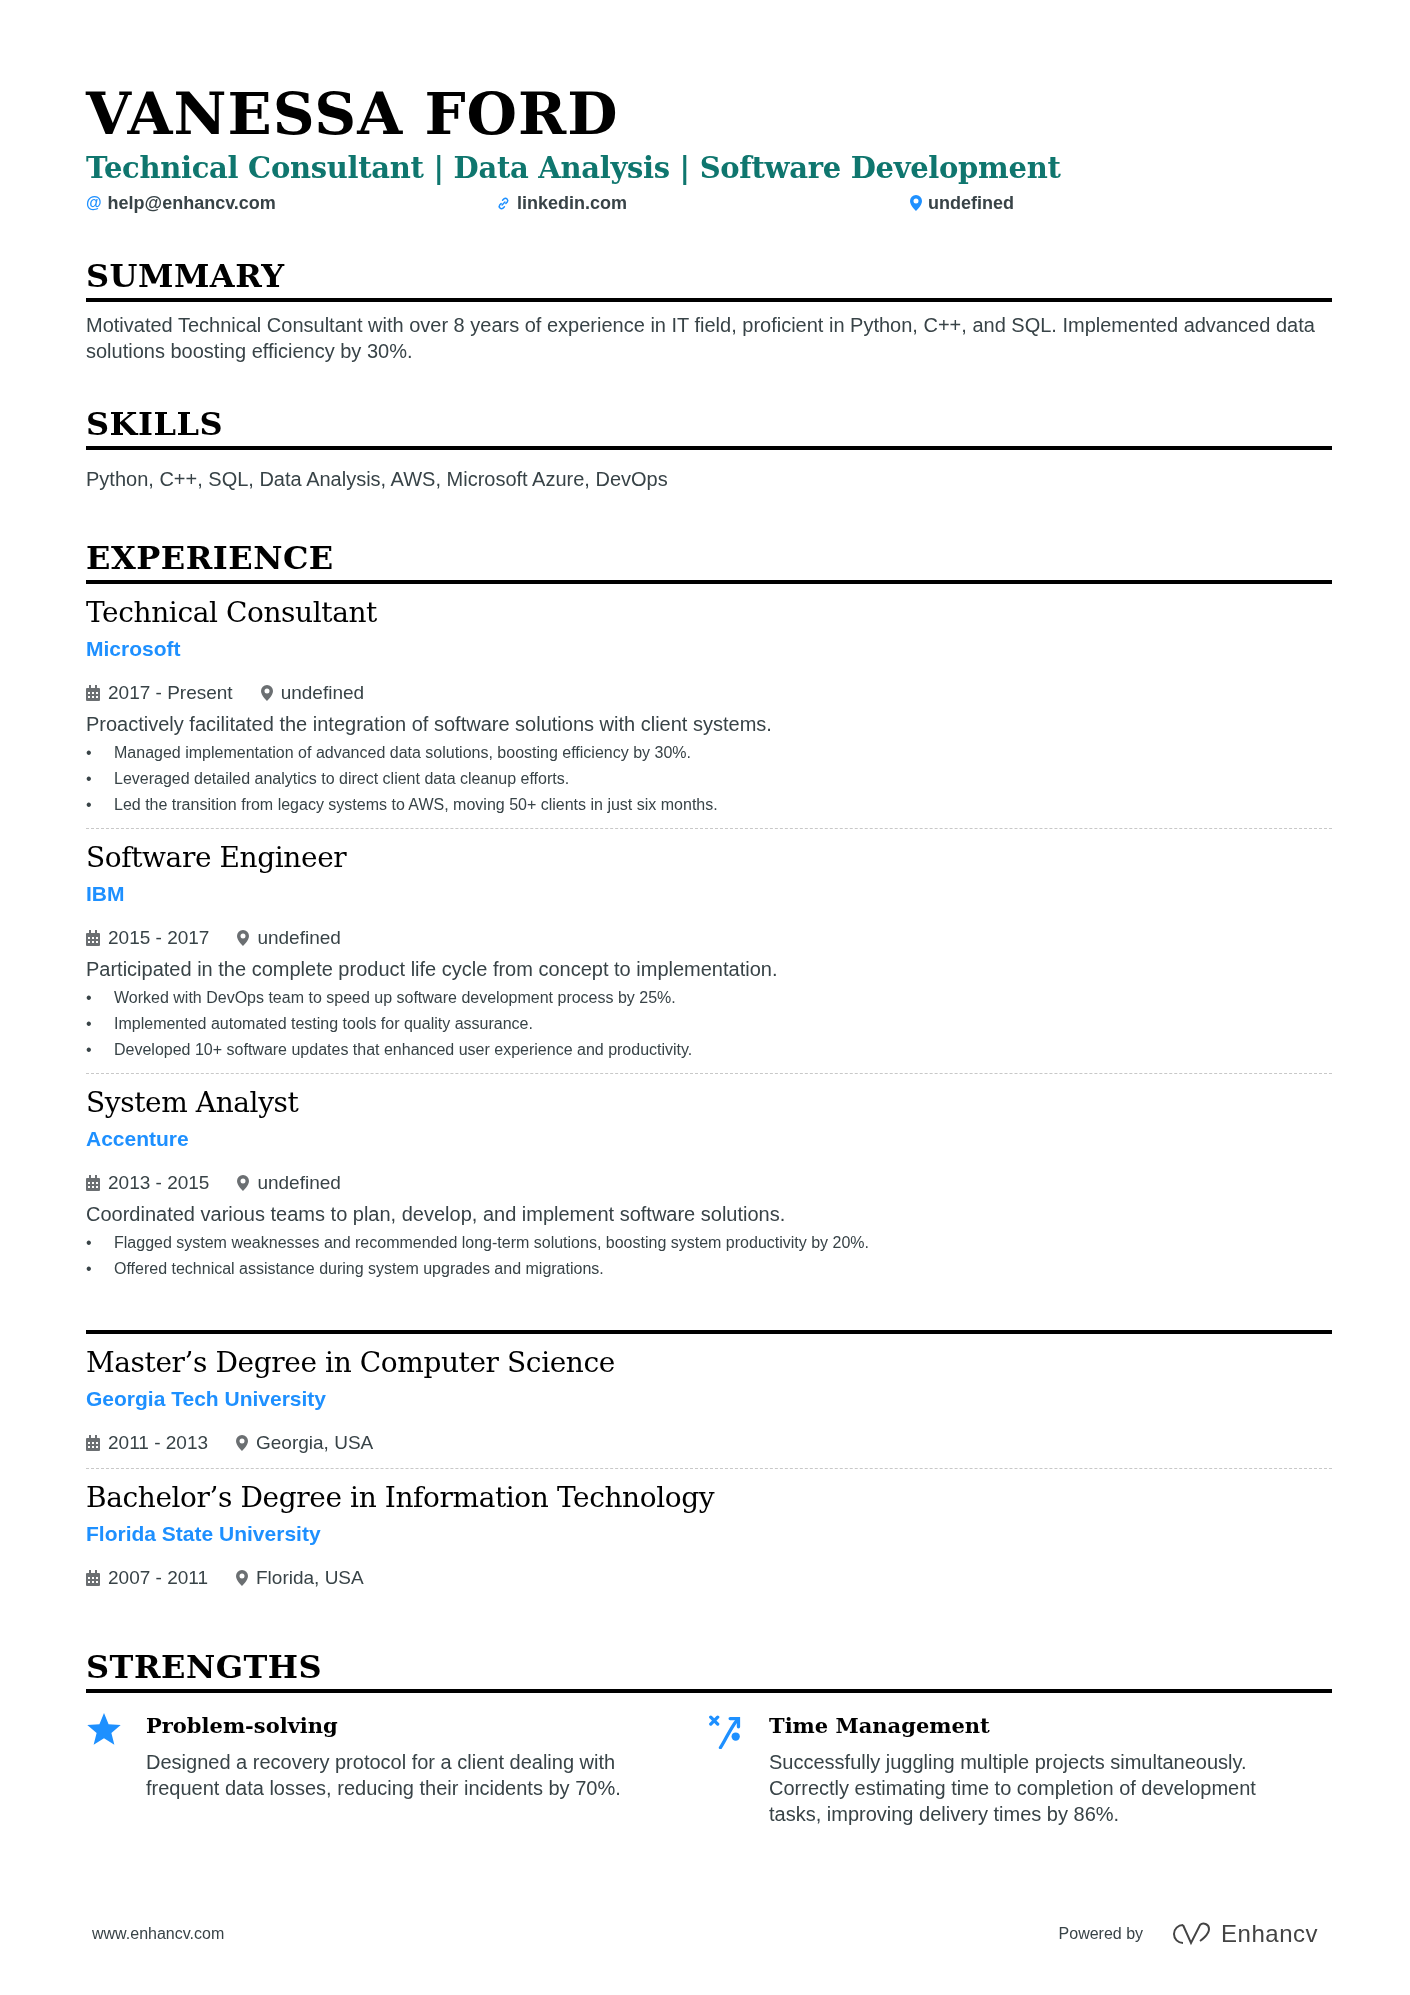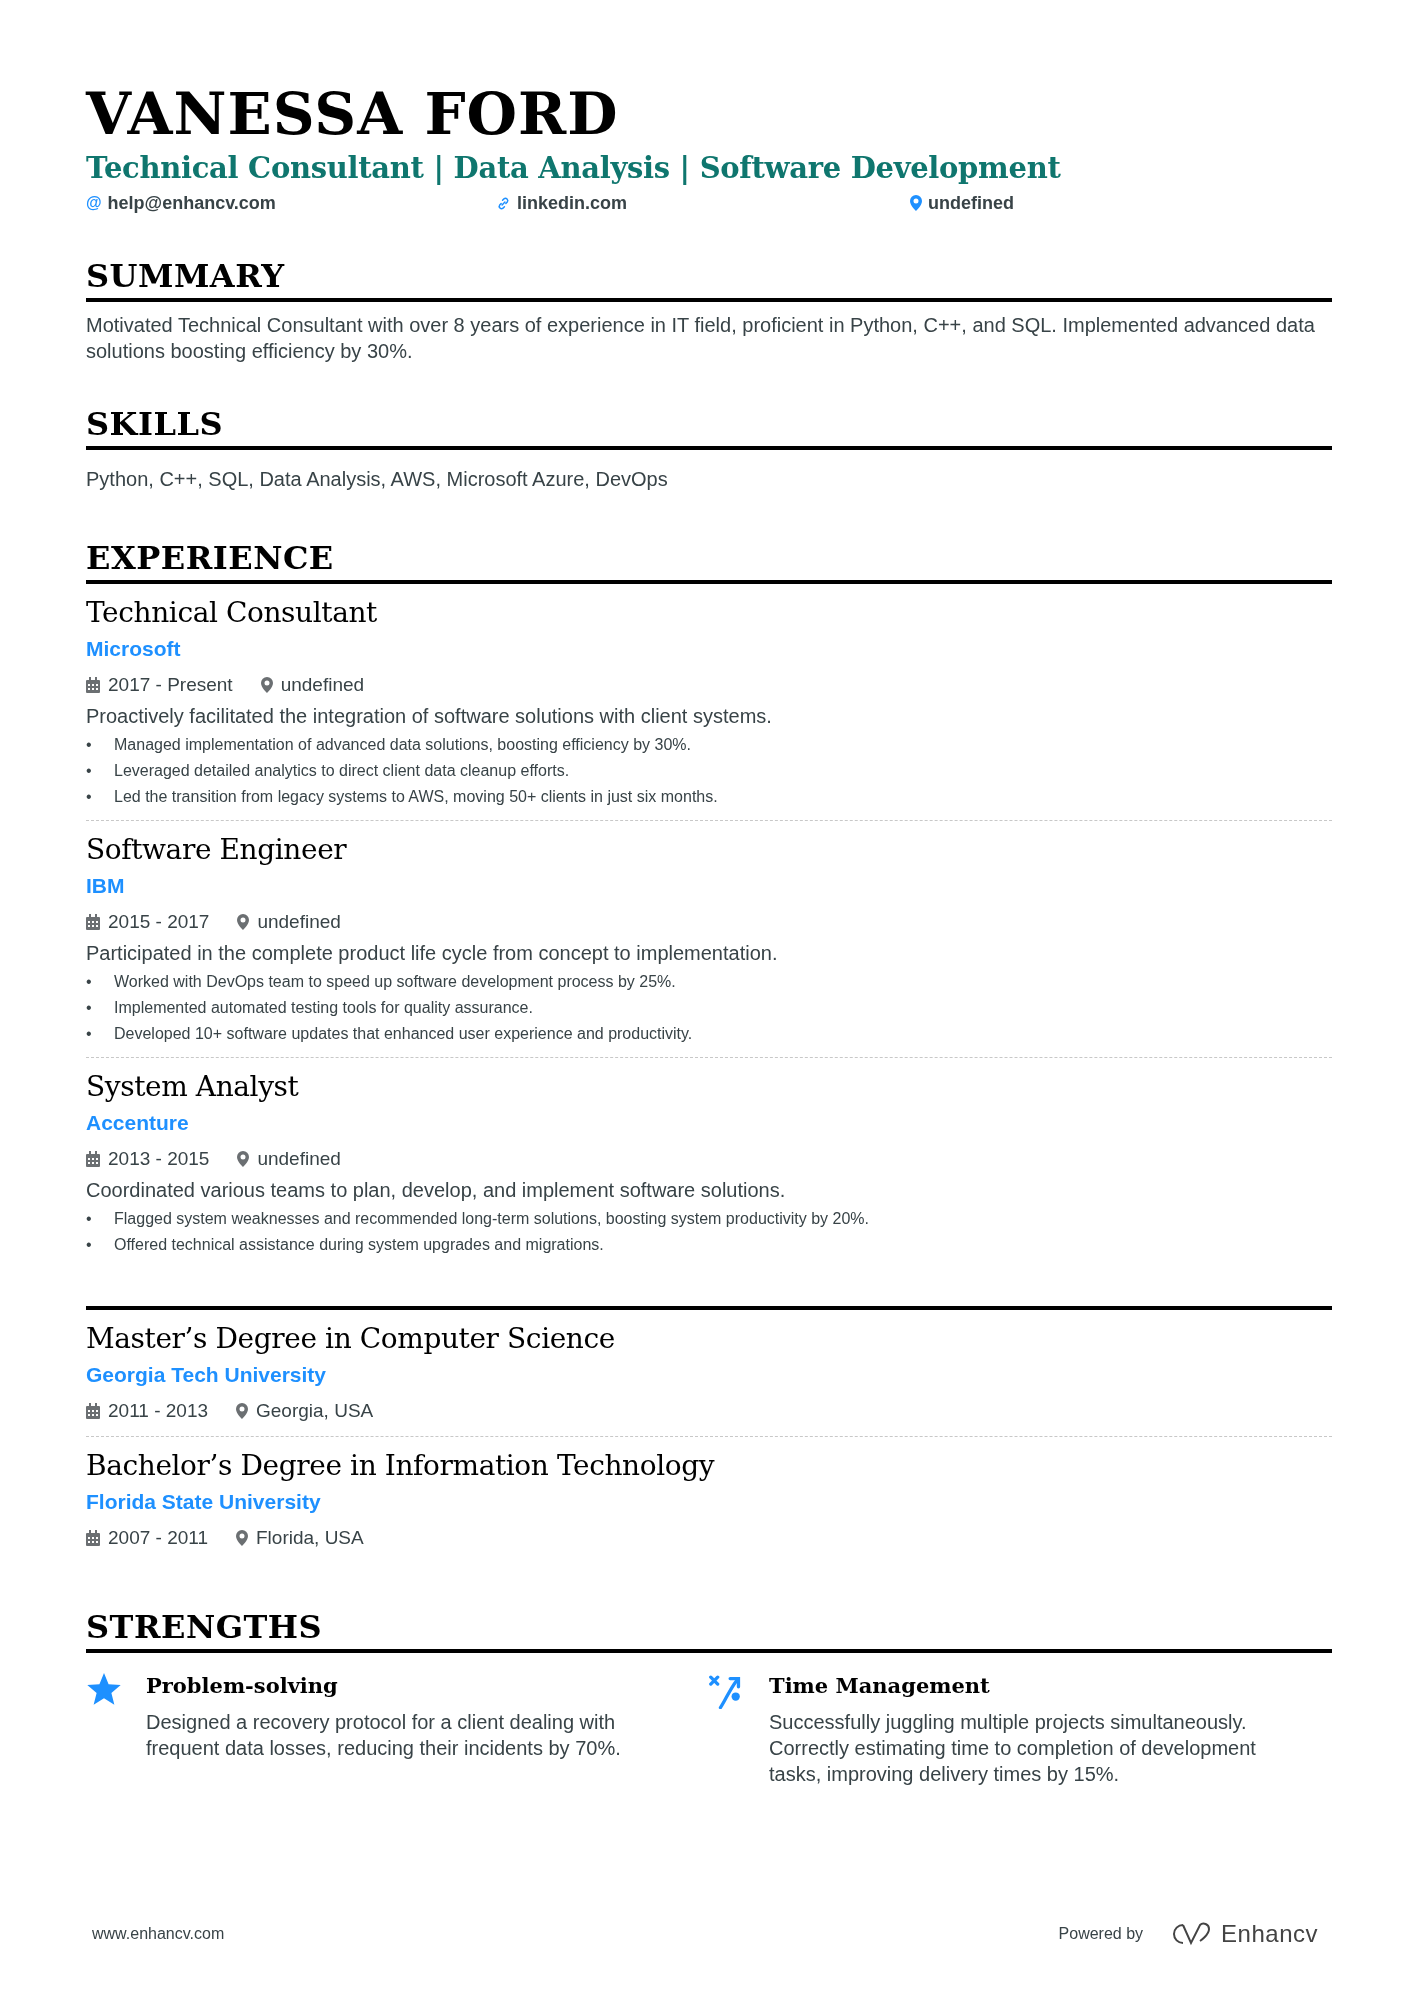--- a/index.html
+++ b/index.html
@@ -14,21 +14,21 @@
 
   .section { margin-top: 34px; }
   .section-title { font-family: "DejaVu Serif", serif; font-weight: bold; font-size: 32px; color: #000; line-height: 40px; margin: 0; letter-spacing: 0.5px; }
   .rule { height: 4px; background: #000; margin-top: 2px; }
   .text { font-size: 20px; line-height: 26px; color: #384347; margin-top: 10px; }
 
   .entry { padding-top: 10px; }
   .entry + .entry { border-top: 1px dashed #c8c8c8; margin-top: 10px; }
   .role { font-family: "DejaVu Serif", serif; font-size: 28px; color: #000; line-height: 38px; letter-spacing: -0.4px; }
   .org { font-weight: bold; font-size: 21px; color: #1e90ff; line-height: 30px; margin-top: 2px; }
-  .meta { display: flex; align-items: center; font-size: 19px; line-height: 30px; color: #384347; margin-top: 6px; }
+  .meta { display: flex; align-items: center; font-size: 19px; line-height: 30px; color: #384347; margin-top: 14px; }
   .meta .ic { color: #6b6f72; margin-right: 8px; display: inline-flex; }
   .meta .gap { width: 28px; }
   .desc { font-size: 20px; line-height: 28px; margin-top: 2px; color: #384347; }
   ul.bullets { list-style: none; margin: 2px 0 0 0; padding: 0; }
   ul.bullets li { font-size: 16px; line-height: 26px; position: relative; padding-left: 28px; color: #384347; }
   ul.bullets li::before { content: "•"; position: absolute; left: 0; top: 0; font-size: 16px; color: #384347; }
 
   .strengths { display: flex; margin-top: 18px; }
   .strength { display: flex; width: 642px; }
   .strength .sic { width: 60px; display: flex; justify-content: flex-start; padding-top: 2px; }
@@ -277,21 +277,21 @@
               <g fill="none" stroke="#1e90ff" stroke-width="2.4" stroke-linecap="round">
                 <path d="M1 3l5 5M6 3L1 8"></path>
                 <path d="M8 25c4-6 6-12 12-20"></path>
                 <path d="M15 4h6v6"></path>
               </g>
               <circle cx="19" cy="17" r="3" fill="#1e90ff"></circle>
             </svg>
         </div>
         <div>
           <div class="strength-title">Time Management</div>
-          <div class="strength-desc">Successfully juggling multiple projects simultaneously. Correctly estimating time to completion of development tasks, improving delivery times by 15%.</div>
+          <div class="strength-desc">Successfully juggling multiple projects simultaneously. Correctly estimating time to completion of development tasks, improving delivery times by 86%.</div>
         </div>
       </div>
     </div>
   </div>
 </div>
 
 <div class="footer">
   <span>www.enhancv.com</span>
   <div class="powered">
     <span>Powered by</span>

